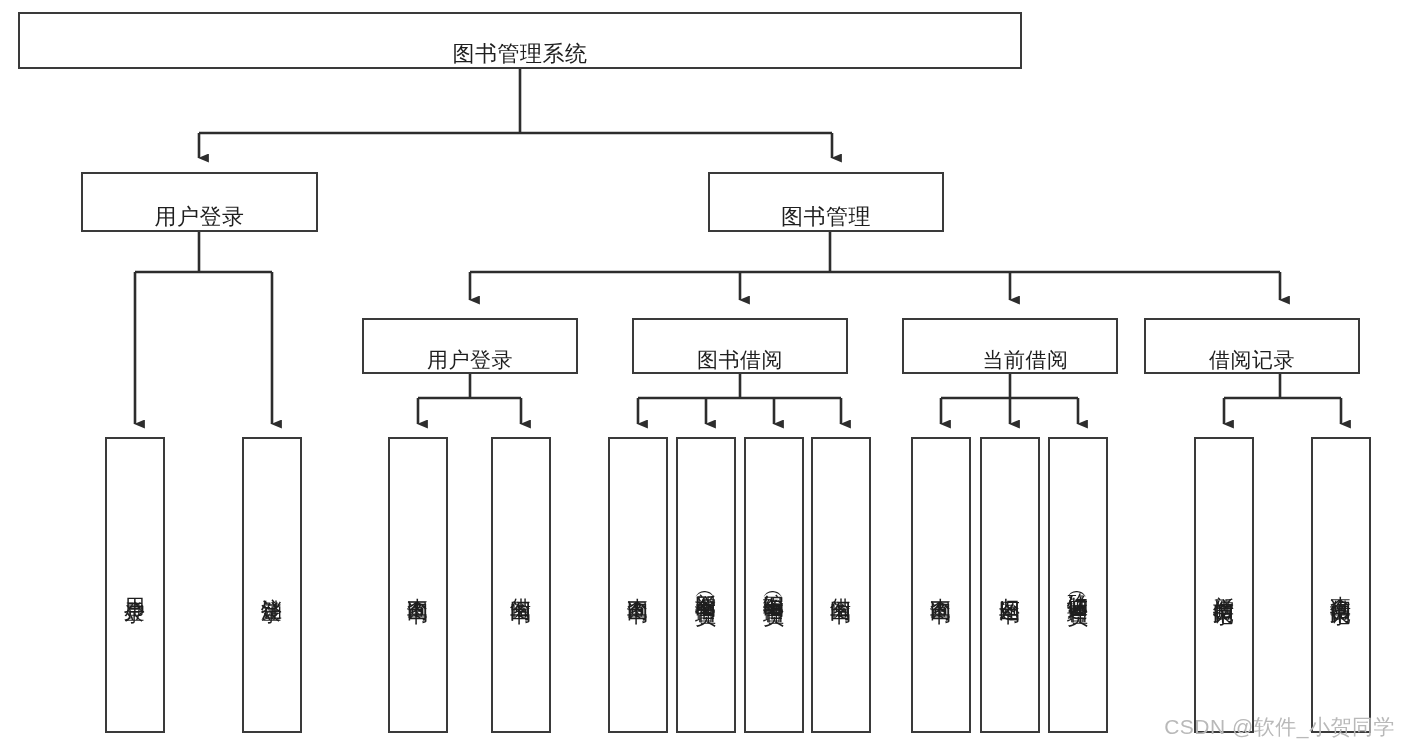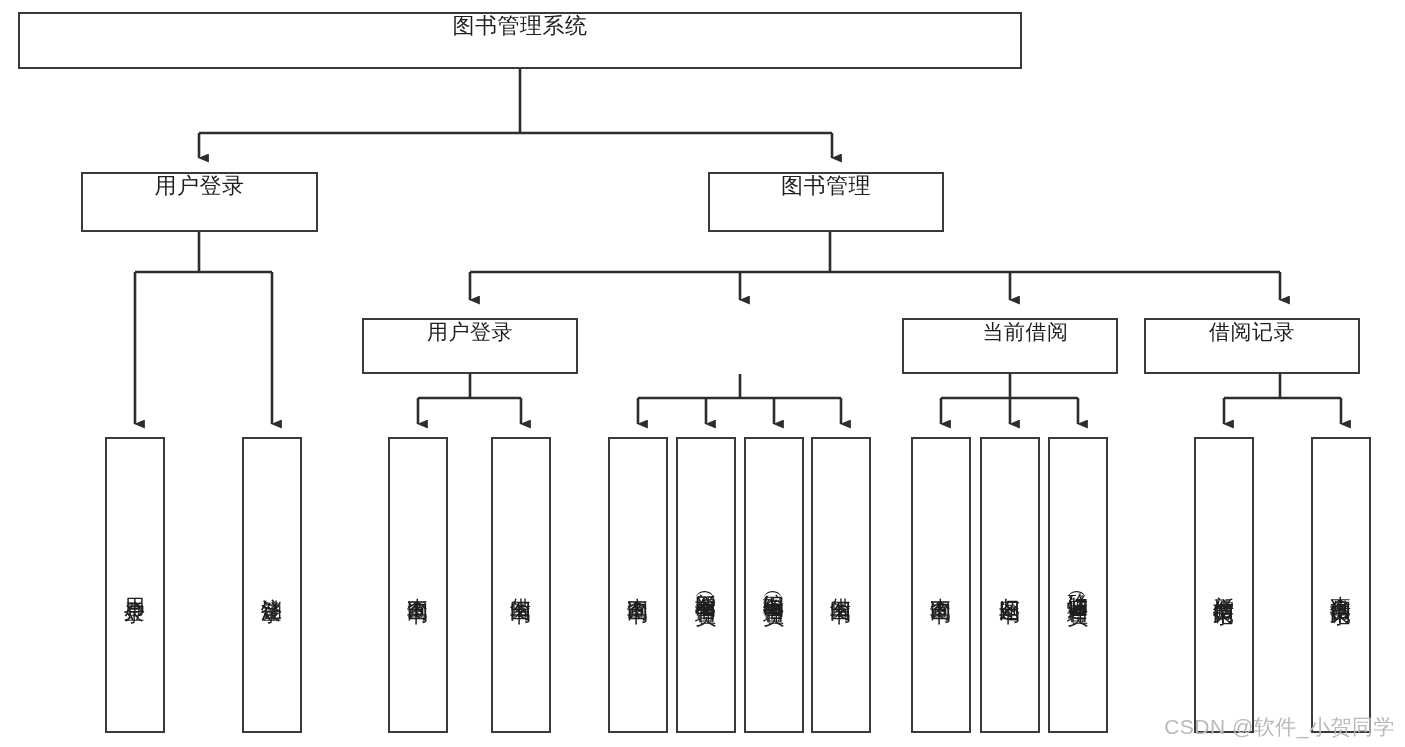--- a/index.html
+++ b/index.html
@@ -26,21 +26,21 @@
     width: 1405px;
     height: 747px;
     pointer-events: none;
   }
   .node {
     position: absolute;
     box-sizing: border-box;
     background: #ffffff;
     border: 2.5px solid #3a3a3a;
     display: flex;
-    align-items: flex-start;
+    align-items: flex-end;
     justify-content: center;
     overflow: visible;
   }
   .node .label {
     font-size: 21px;
     line-height: 1.12;
     color: #1e1e1e;
     letter-spacing: 0.5px;
     white-space: nowrap;
     text-align: center;
@@ -134,20 +134,23 @@
   <div class="node lv2" style="left:81px; top:172px; width:237px; height:60px;">
     <span class="label">用户登录</span>
   </div>
   <div class="node lv2" style="left:708px; top:172px; width:236px; height:60px;">
     <span class="label">图书管理</span>
   </div>
 
   <div class="node lv3" style="left:362px; top:318px; width:216px; height:56px;">
     <span class="label">用户登录</span>
   </div>
+  <div class="node lv3" style="left:632px; top:318px; width:216px; height:56px;">
+    <span class="label">图书借阅</span>
+  </div>
   <div class="node lv3" style="left:902px; top:318px; width:216px; height:56px;padding-left:31px;">
     <span class="label">当前借阅</span>
   </div>
   <div class="node lv3" style="left:1144px; top:318px; width:216px; height:56px;">
     <span class="label">借阅记录</span>
   </div>
 
   <div class="node vertical" style="left:105px; top:437px; width:60px; height:296px;">
     <span class="label" style="margin-top: 142px;">用户登录</span>
   </div>

